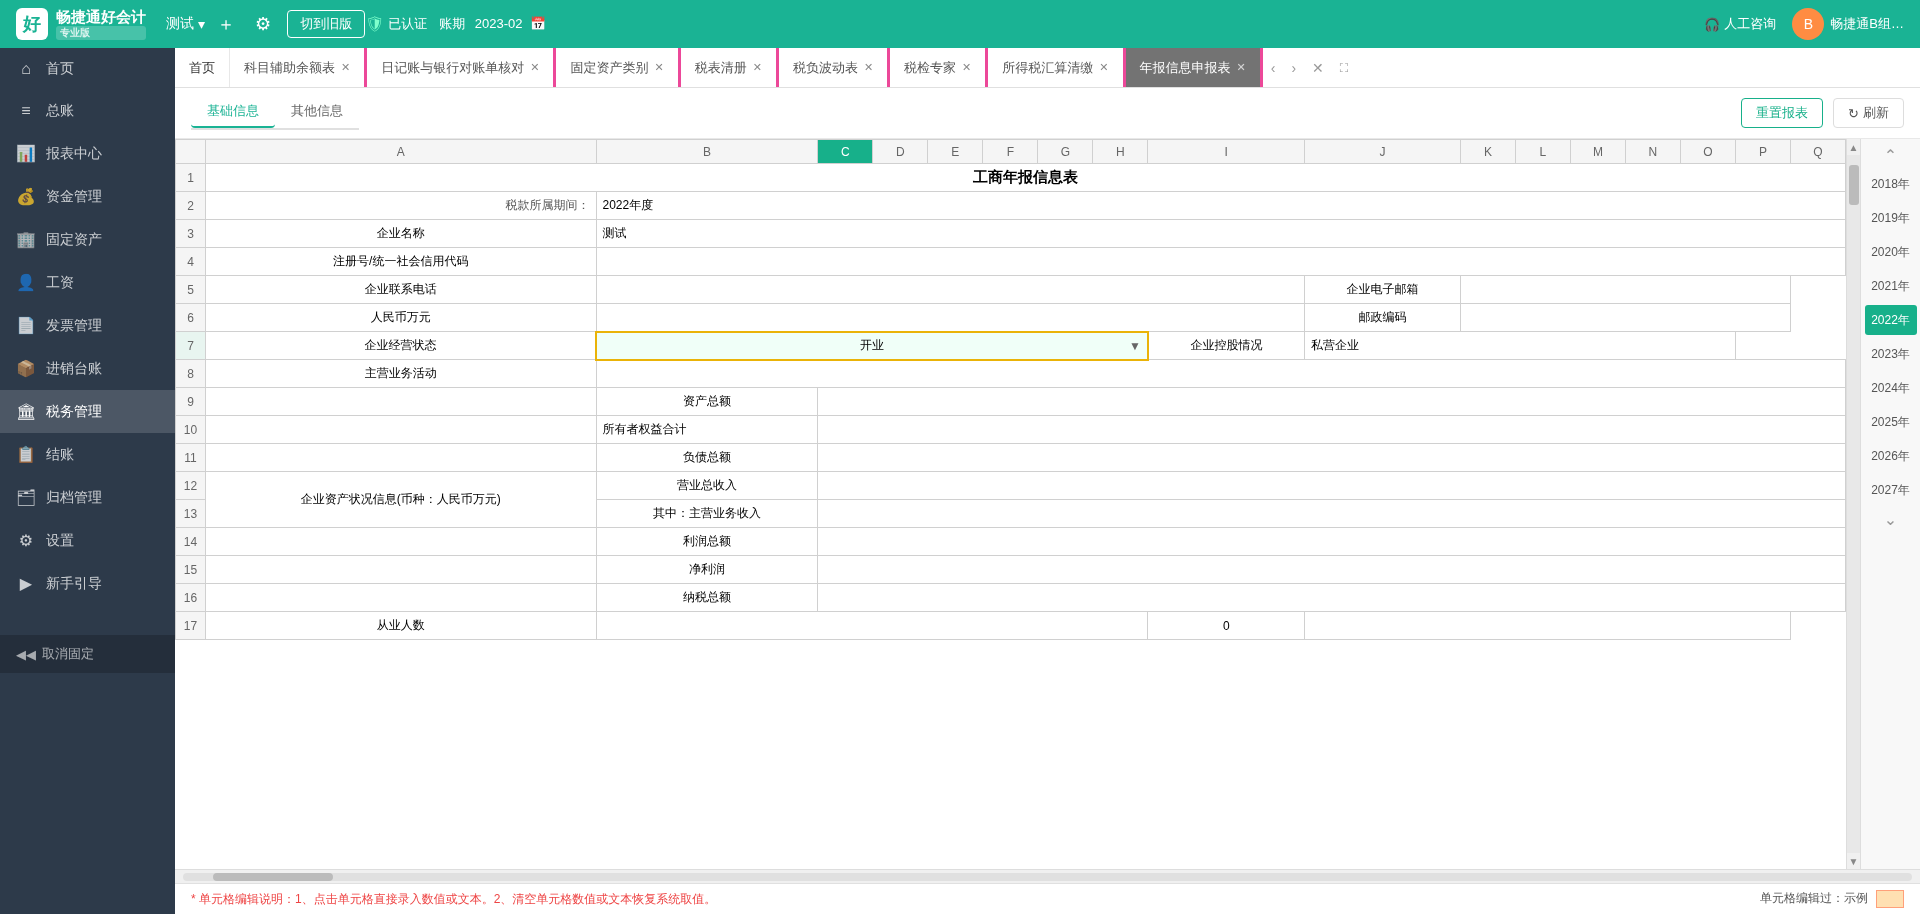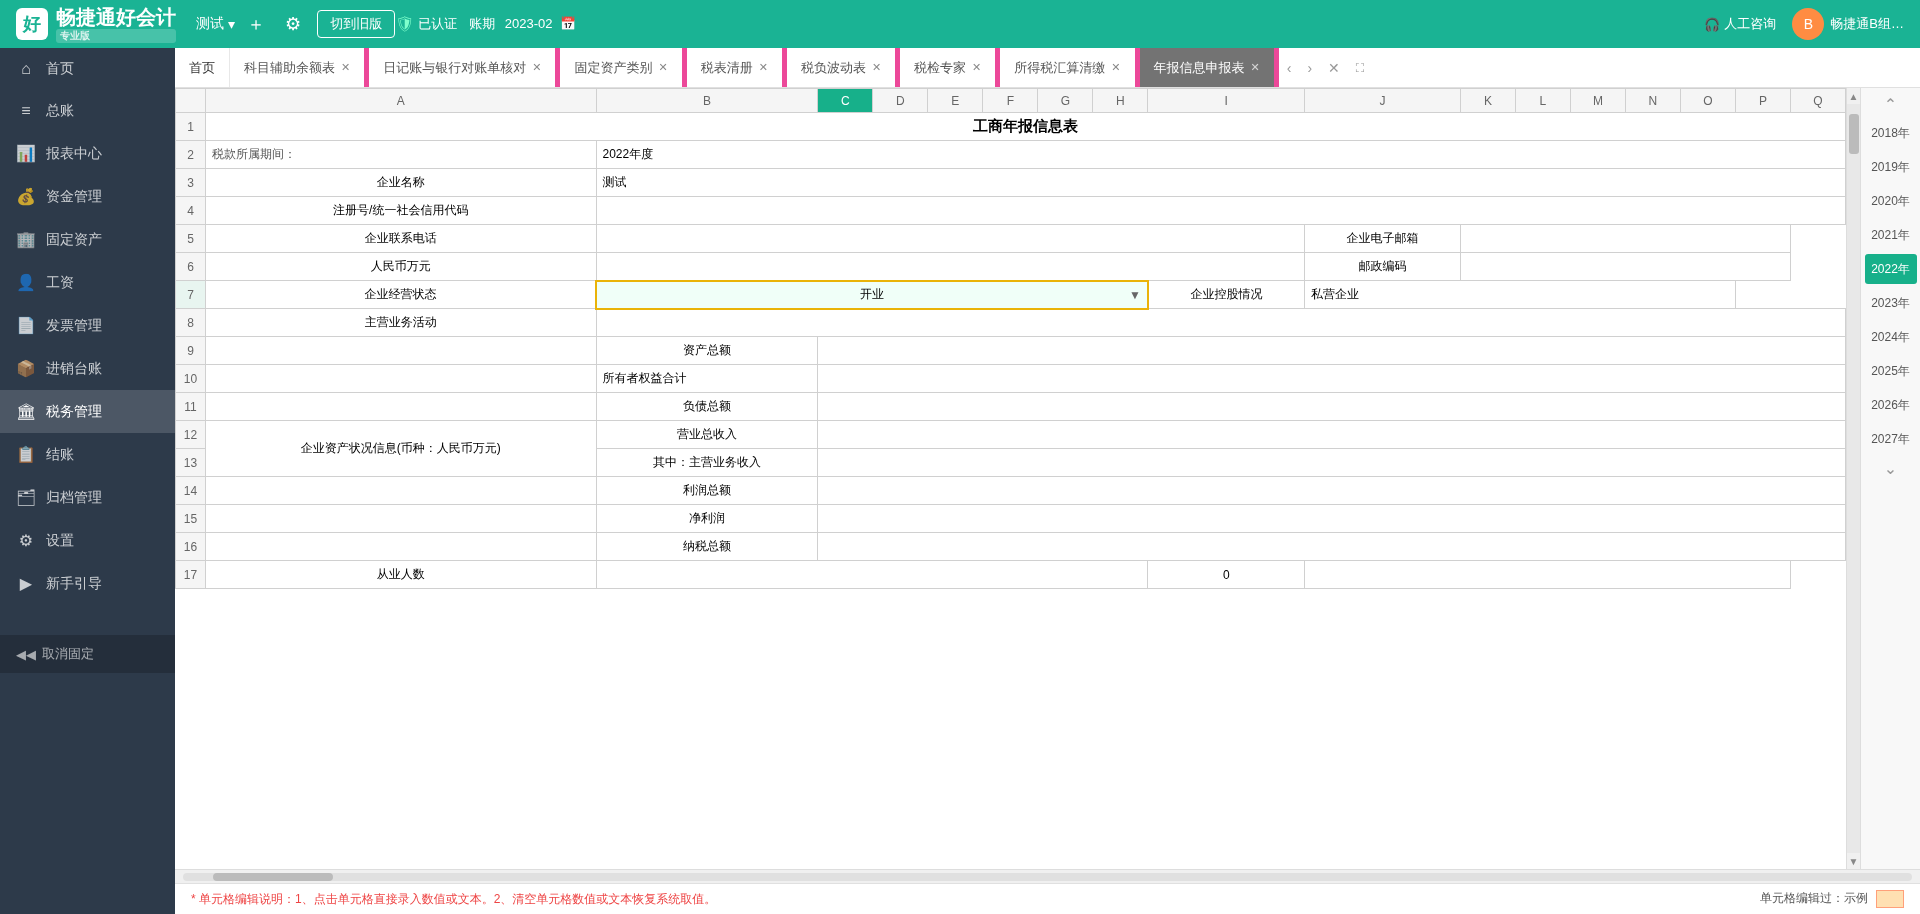--- a/index.html
+++ b/index.html
@@ -10,21 +10,21 @@
     .top-bar { height: 48px; background: #1ab394; display: flex; align-items: center; padding: 0 16px; flex-shrink: 0; }
     .main-area { display: flex; flex: 1; overflow: hidden; }
     .sidebar { width: 175px; background: #2d3a4a; flex-shrink: 0; display: flex; flex-direction: column; }
     .content-area { flex: 1; display: flex; flex-direction: column; overflow: hidden; background: #f5f5f5; }
 
     
     .logo-area { display: flex; align-items: center; gap: 8px; color: white; font-size: 15px; font-weight: bold; margin-right: 20px; }
     .logo-icon { width: 32px; height: 32px; background: white; border-radius: 6px; display: flex; align-items: center; justify-content: center; }
     .logo-icon span { color: #1ab394; font-size: 18px; font-weight: bold; }
     .logo-text { display: flex; flex-direction: column; line-height: 1.2; }
-    .logo-text .main { font-size: 20px; color: white; }
+    .logo-text .main { font-size: 15px; color: white; }
     .logo-text .sub { font-size: 10px; color: rgba(255,255,255,0.8); background: rgba(255,255,255,0.2); padding: 1px 4px; border-radius: 3px; }
     .topbar-company { color: white; font-size: 14px; cursor: pointer; display: flex; align-items: center; gap: 4px; }
     .topbar-actions { display: flex; align-items: center; gap: 12px; margin-left: 8px; }
     .topbar-btn { color: white; background: none; border: none; cursor: pointer; font-size: 18px; padding: 4px; }
     .topbar-switch { border: 1.5px solid white; color: white; background: none; padding: 4px 12px; border-radius: 4px; cursor: pointer; font-size: 13px; }
     .topbar-verified { display: flex; align-items: center; gap: 4px; color: white; font-size: 13px; }
     .verified-icon { color: #7fffcc; font-size: 15px; }
     .topbar-period { color: white; font-size: 13px; margin-left: 12px; }
     .topbar-right { margin-left: auto; display: flex; align-items: center; gap: 16px; }
     .topbar-service { display: flex; align-items: center; gap: 4px; color: white; font-size: 13px; cursor: pointer; }
@@ -32,21 +32,21 @@
     .user-avatar { width: 32px; height: 32px; border-radius: 50%; background: #ff8c42; display: flex; align-items: center; justify-content: center; }
 
     
     .sidebar-item { display: flex; align-items: center; gap: 10px; padding: 12px 16px; color: rgba(255,255,255,0.75); cursor: pointer; font-size: 14px; }
     .sidebar-item.active { background: rgba(255,255,255,0.15); color: white; }
     .sidebar-icon { font-size: 16px; width: 20px; text-align: center; }
     .cancel-fix { display: flex; align-items: center; gap: 6px; padding: 10px 16px; color: rgba(255,255,255,0.6); cursor: pointer; font-size: 13px; background: rgba(0,0,0,0.2); }
 
     
     .tab-bar { background: white; border-bottom: 1px solid #e0e0e0; display: flex; align-items: center; height: 40px; overflow: hidden; flex-shrink: 0; padding-left: 0; }
-    .tab-item { display: flex; align-items: center; gap: 4px; padding: 0 14px; height: 100%; cursor: pointer; font-size: 13px; color: #555; border-right: 5px solid #ec4899; white-space: nowrap; flex-shrink: 0; }
+    .tab-item { display: flex; align-items: center; gap: 4px; padding: 0 14px; height: 100%; cursor: pointer; font-size: 13px; color: #555; border-right: 3px solid #ec4899; white-space: nowrap; flex-shrink: 0; }
     .tab-item.active { background: #737373; color: white; }
     .tab-item.home { color: #333; font-weight: 500; border-right: 1px solid #e8e8e8; }
     .tab-close { font-size: 11px; margin-left: 2px; opacity: 0.7; }
     .tab-nav-btn { padding: 0 8px; height: 100%; display: flex; align-items: center; cursor: pointer; color: #999; border: none; background: none; font-size: 14px; }
 
     
     .toolbar { background: white; padding: 8px 16px; display: flex; align-items: center; gap: 10px; border-bottom: 1px solid #e8e8e8; flex-shrink: 0; }
     .tab-pill { padding: 6px 16px; border-radius: 4px; cursor: pointer; font-size: 13px; }
     .tab-pill.active { background: white; border-bottom: 2px solid #1ab394; color: #1ab394; font-weight: 500; }
     .tab-pill.inactive { color: #666; }
@@ -234,20 +234,33 @@
         <div class="tab-item active">
           <span>年报信息申报表</span>
           <span class="tab-close">✕</span>
         </div>
         <button class="tab-nav-btn">‹</button>
         <button class="tab-nav-btn">›</button>
         <button class="tab-nav-btn">✕</button>
         <button class="tab-nav-btn" style="font-size:12px;">⛶</button>
       </div>
 
+      <div class="toolbar">
+        <div style="display:flex; gap:0; border-bottom: 2px solid #e0e0e0; flex:0 0 auto;">
+          <div class="tab-pill active">基础信息</div>
+          <div class="tab-pill inactive" style="padding:6px 16px; cursor:pointer; color:#666; font-size:13px;">其他信息</div>
+        </div>
+        <div class="toolbar-right">
+          <button class="btn-reset">重置报表</button>
+          <button class="btn-refresh">
+            <span>↻</span>
+            <span>刷新</span>
+          </button>
+        </div>
+      </div>
 
       <div class="spreadsheet-area">
         <div class="spreadsheet-main">
           <table class="sheet">
             <thead>
               <tr>
                 <th style="width:30px;min-width:30px;"></th>
                 <th>A</th>
                 <th>B</th>
                 <th class="col-c-header">C</th>
@@ -269,21 +282,21 @@
             </thead>
             <tbody>
 
               <tr>
                 <td class="row-header">1</td>
                 <td colspan="17" style="text-align:center; font-size:15px; font-weight:bold;">工商年报信息表</td>
               </tr>
 
               <tr>
                 <td class="row-header">2</td>
-                <td style="color:#555;">税款所属期间：</td>
+                <td style="text-align:right; color:#555;">税款所属期间：</td>
                 <td colspan="16">2022年度</td>
               </tr>
 
               <tr>
                 <td class="row-header">3</td>
                 <td style="text-align:center;">企业名称</td>
                 <td colspan="16">测试</td>
               </tr>
 
               <tr>

